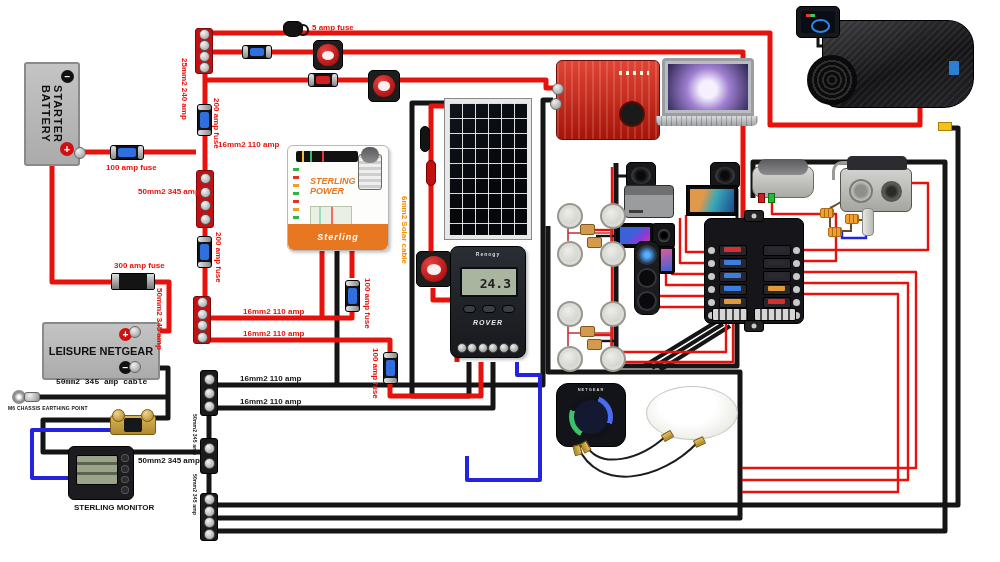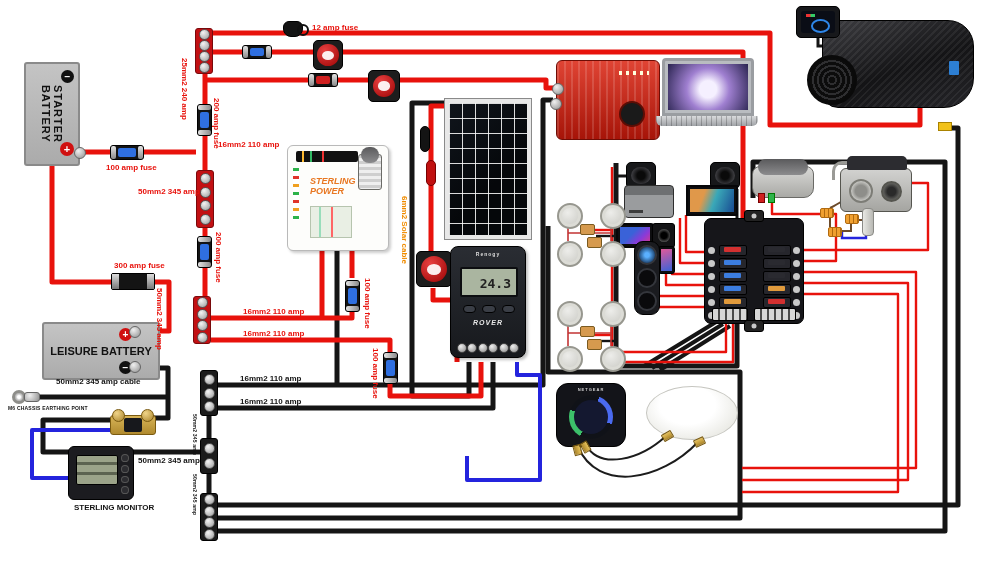--- a/index.html
+++ b/index.html
@@ -297,21 +297,21 @@
   </svg>
 
   <div class="cmp battery" style="left:24px;top:62px;width:56px;height:104px;">
     <span class="vtext">STARTER BATTERY</span>
     <span class="term neg" style="right:4px;top:6px;width:13px;height:13px;font-size:10px;line-height:13px;">−</span>
     <span class="term pos" style="right:4px;bottom:8px;width:14px;height:14px;font-size:11px;line-height:14px;">+</span>
   </div>
   <span class="stud-sm" style="left:74px;top:147px;"></span>
 
   <div class="cmp battery" style="left:42px;top:322px;width:118px;height:58px;">
-    <span style="position:absolute;left:50%;top:50%;transform:translate(-50%,-50%);font-weight:bold;font-size:11px;color:#111;white-space:nowrap;">LEISURE BATTERY</span>
+    <span style="position:absolute;left:50%;top:50%;transform:translate(-50%,-50%);font-weight:bold;font-size:11px;color:#111;white-space:nowrap;">LEISURE NETGEAR</span>
     <span class="term pos" style="right:26px;top:4px;width:13px;height:13px;font-size:10px;line-height:13px;">+</span>
     <span class="term neg" style="right:26px;bottom:4px;width:13px;height:13px;font-size:10px;line-height:13px;">−</span>
   </div>
   <span class="stud-sm" style="left:129px;top:326px;"></span>
   <span class="stud-sm" style="left:129px;top:361px;"></span>
 
   <div class="cmp shunt" style="left:110px;top:415px;width:46px;height:20px;">
     <span class="mid"></span>
     <span class="post" style="left:1px;"></span>
     <span class="post" style="right:1px;"></span>
@@ -414,20 +414,21 @@
   <div class="cmp sw" style="left:416px;top:251px;width:36px;height:36px;">
       <span class="knob"></span>
     </div>
 
   <div class="cmp sterling" style="left:287px;top:145px;width:102px;height:106px;">
     <span class="topstrip"></span>
     <span class="leds"></span>
     <span class="vent"></span>
     <span class="brand">STERLING POWER</span>
     <span class="board"></span>
+    <span class="oband">Sterling</span>
   </div>
 
   <div class="cmp solar" style="left:445px;top:99px;width:86px;height:140px;"></div>
   <div class="cmp mc4" style="left:420px;top:126px;width:10px;height:26px;"></div>
   <div class="cmp mc4 red" style="left:426px;top:160px;width:10px;height:26px;"></div>
 
   <div class="cmp rover" style="left:450px;top:246px;width:76px;height:112px;">
     <span class="rbrand">Renogy</span>
     <span class="lcd">24.3</span>
     <span class="btns">
@@ -569,36 +570,36 @@
   </div>
   <div class="cmp dome" style="left:646px;top:386px;width:92px;height:54px;"></div>
   <span class="sma" style="left:662px;top:432px;transform:rotate(-30deg);"></span>
   <span class="sma" style="left:694px;top:438px;transform:rotate(-25deg);"></span>
   <span class="sma" style="left:580px;top:443px;transform:rotate(60deg);"></span>
   <span class="sma" style="left:572px;top:446px;transform:rotate(75deg);"></span>
 
   <span class="yband" style="left:758px;top:193px;width:5px;height:8px;background:#d02020;border-color:#700;"></span>
   <span class="yband" style="left:768px;top:193px;width:5px;height:8px;background:#2db34a;border-color:#070;"></span>
 
-  <span class="lbl" style="left:312px;top:24px;">12 amp fuse</span>
+  <span class="lbl" style="left:312px;top:24px;">5 amp fuse</span>
   <span class="lbl v" style="left:180px;top:58px;">25mm2 240 amp</span>
   <span class="lbl v" style="left:212px;top:98px;">200 amp fuse</span>
   <span class="lbl" style="left:106px;top:164px;">100 amp fuse</span>
   <span class="lbl" style="left:218px;top:141px;">16mm2 110 amp</span>
   <span class="lbl" style="left:138px;top:188px;">50mm2 345 amp</span>
   <span class="lbl" style="left:114px;top:262px;">300 amp fuse</span>
   <span class="lbl v" style="left:155px;top:288px;">50mm2 345 amp</span>
   <span class="lbl v" style="left:214px;top:232px;">200 amp fuse</span>
   <span class="lbl" style="left:243px;top:308px;">16mm2 110 amp</span>
   <span class="lbl" style="left:243px;top:330px;">16mm2 110 amp</span>
   <span class="lbl v" style="left:363px;top:278px;">100 amp fuse</span>
   <span class="lbl v" style="left:371px;top:348px;">100 amp fuse</span>
   <span class="lbl v or" style="left:400px;top:196px;">6mm2 Solar cable</span>
   <span class="lbl blk" style="left:240px;top:375px;">16mm2 110 amp</span>
   <span class="lbl blk" style="left:240px;top:398px;">16mm2 110 amp</span>
-  <span class="lbl blk" style="left:56px;top:378px;">50mm2 345 amp cable</span>
+  <span class="lbl blk" style="left:56px;top:378px;font-family:Liberation Mono, monospace;">50mm2 345 amp cable</span>
   <span class="lbl blk t" style="left:8px;top:406px;">M6 CHASSIS EARTHING POINT</span>
   <span class="lbl blk" style="left:138px;top:457px;">50mm2 345 amp</span>
   <span class="lbl blk" style="left:74px;top:504px;">STERLING MONITOR</span>
   <span class="lbl blk v t" style="left:192px;top:414px;">50mm2 345 amp</span>
   <span class="lbl blk v t" style="left:192px;top:474px;">50mm2 345 amp</span>
 
 </div>
 
 </body></html>

